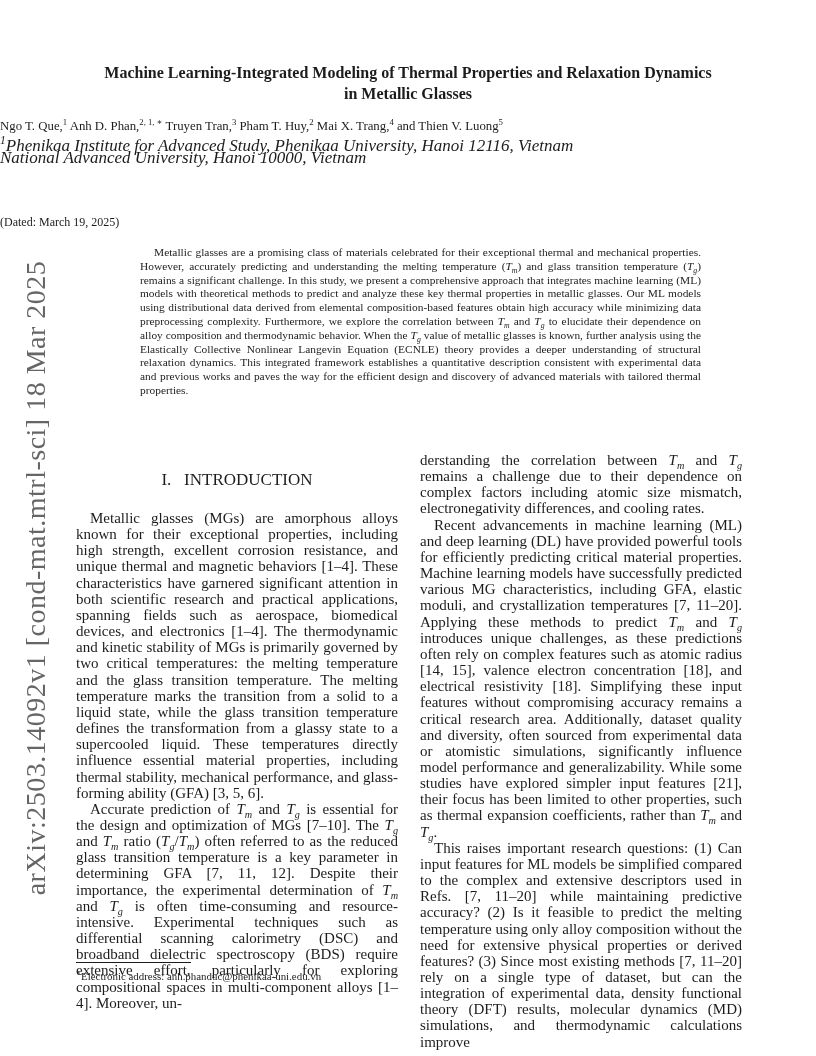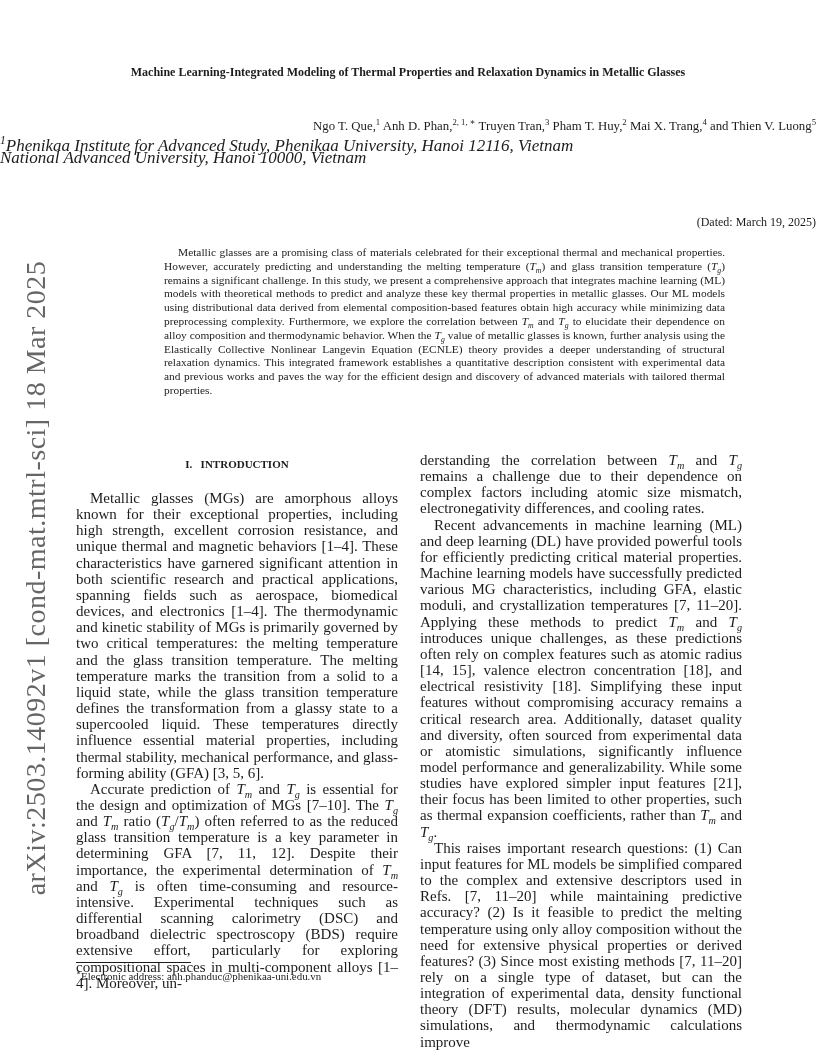--- a/index.html
+++ b/index.html
@@ -28,74 +28,73 @@
 
   .title {
     position: absolute;
     top: 62px; left: 0; right: 0;
     text-align: center;
   }
   .title .title-inner {
     display: inline-block;
     max-width: 620px;
     font-weight: bold;
-    font-size: 12px;
+    font-size: 16px;
     line-height: 21px;
   }
 
   .authors {
     position: absolute;
     top: 119px; left: 0; right: 0;
-    text-align: right;
+    text-align: left;
     font-size: 12.8px;
   }
 
   .affiliations {
     position: absolute;
     top: 140px; left: 0; right: 0;
     text-align: left;
     font-style: italic;
     font-size: 17px;
     line-height: 12.3px;
   }
 
   .date {
     position: absolute;
     top: 215px; left: 0; right: 0;
-    text-align: right;
+    text-align: left;
     font-size: 12px;
   }
 
   .abstract {
     position: absolute;
     top: 246px;
     left: 140px;
     width: 561px;
     text-align: justify;
     font-size: 11.4px;
     line-height: 13.8px;
     text-indent: 14px;
-    margin-left: 24px;
   }
 
   .columns {
     position: absolute;
     top: 452px;
     left: 76px;
     width: 666px;
     display: flex;
     gap: 22px;
   }
   .col { width: 322px; }
 
   .section-heading {
     text-align: center;
-    font-weight: bold;
-    font-size: 11px;
-    margin: 6px 0 20px 0;
+    font-weight: normal;
+    font-size: 17px;
+    margin: 18px 0 20px 0;
     white-space: pre;
   }
 
   .body-par {
     margin: 0;
     font-size: 15px;
     line-height: 16.15px;
     text-align: justify;
     text-indent: 14px;
   }

